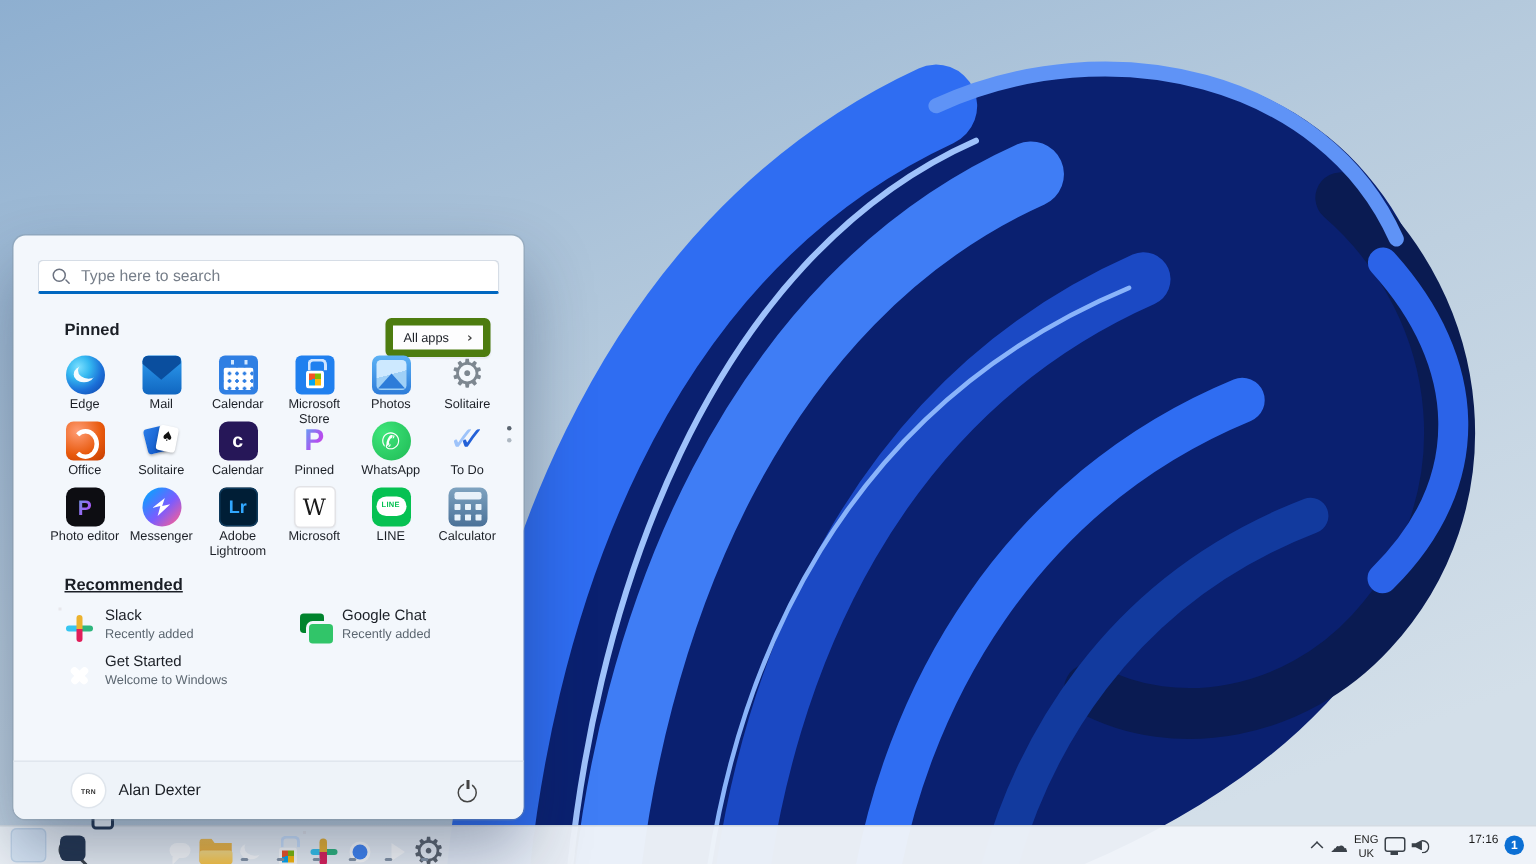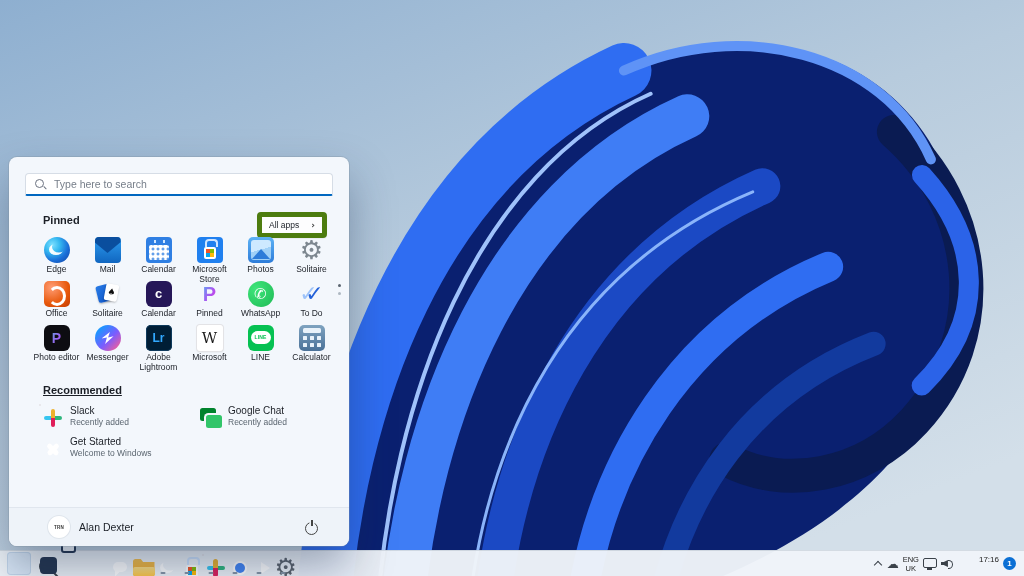--- a/index.html
+++ b/index.html
@@ -125,21 +125,21 @@
   .allapps{position:absolute;right:22px;top:55px;display:flex;align-items:center;gap:12px;background:#fdfdfe;border:5px solid #4d7c0f;border-radius:4px;padding:3px 7px;font:8.5px "Liberation Sans",sans-serif;color:#1b1f26;box-shadow:0 1px 1px rgba(0,0,0,.05);cursor:pointer;}
   .allapps .chev::after{content:"›";font:bold 9px/8px "DejaVu Sans",sans-serif;color:#444;}
   .pin-grid{position:absolute;left:22px;top:80px;width:306px;display:grid;grid-template-columns:repeat(6,51px);grid-auto-rows:44px;}
   .pin-cell{display:flex;flex-direction:column;align-items:center;cursor:pointer;}
   .pin-label{margin-top:2px;font:8.5px/1.12 "Liberation Sans",sans-serif;color:#1b1f26;text-align:center;max-width:50px;}
   .page-dots{position:absolute;right:8px;top:127px;display:flex;flex-direction:column;gap:5px;align-items:center;}
   .page-dots i{width:3px;height:3px;border-radius:50%;display:block;}
   .dot-active{background:#5b6570;}
   .dot-idle{background:#aeb8c2;}
   .rec-grid{position:absolute;left:22px;top:248px;width:300px;}
-  .rec-item{position:absolute;display:flex;gap:10px;width:150px;cursor:pointer;}
+  .rec-item{position:absolute;display:flex;align-items:center;gap:10px;width:150px;cursor:pointer;}
   .rec-title{font:10px "Liberation Sans",sans-serif;color:#1b1f26;}
   .rec-sub{font:8.5px "Liberation Sans",sans-serif;color:#5b6670;margin-top:1px;}
   .sm-footer{position:absolute;left:0;right:0;bottom:0;height:39px;background:#eef3f9;border-top:1px solid #e0e6ee;display:flex;align-items:center;justify-content:flex-start;padding:0 30px 0 39px;box-sizing:border-box;}
   .avatar{width:22px;height:22px;border-radius:50%;background:#fff;box-shadow:0 0 0 1px #dfe5ec;display:flex;align-items:center;justify-content:center;font:bold 4.5px "Liberation Sans",sans-serif;color:#333;letter-spacing:.3px;cursor:pointer;}
   .user-name{font:10.5px "Liberation Sans",sans-serif;color:#1b1f26;margin-left:9px;flex:1;text-align:left;cursor:pointer;}
   .power{position:relative;width:15px;height:15px;cursor:pointer;}
   .power::before{content:"";position:absolute;left:1px;top:2px;width:11px;height:11px;border:1.4px solid #444;border-radius:50%;}
   .power::after{content:"";position:absolute;left:7px;top:0;width:1.6px;height:6px;background:#444;box-shadow:0 0 0 1.6px #eef3f9;}
 
   

